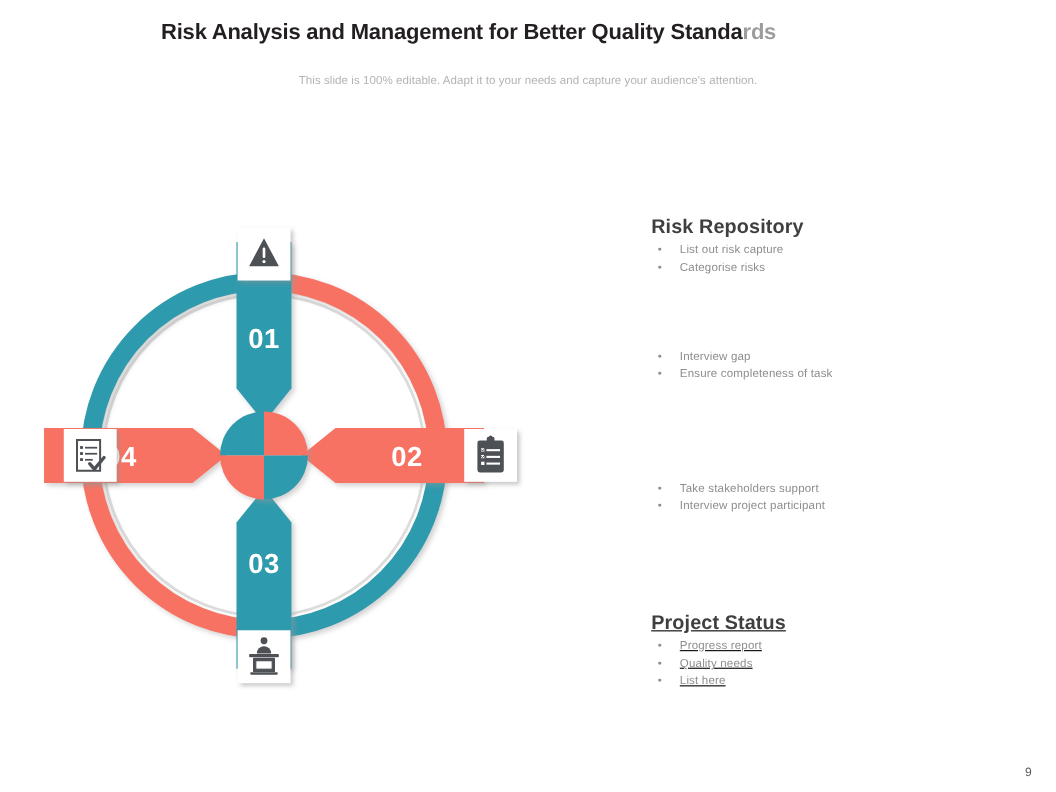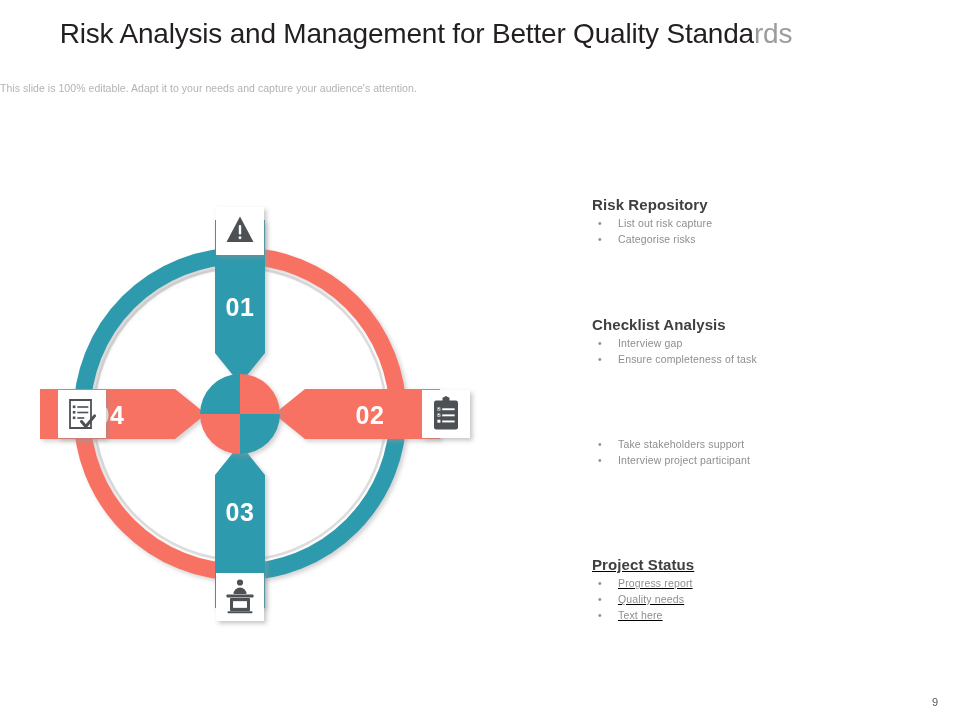--- a/index.html
+++ b/index.html
@@ -20,34 +20,34 @@
     overflow: hidden;
   }
 
   
   #title {
     position: absolute;
     left: 0;
     top: 18px;
     width: 852px;
     text-align: center;
-    font-size: 28px;
-    font-weight: normal;
+    font-size: 20px;
+    font-weight: bold;
     color: #231f20;
     letter-spacing: -0.2px;
     white-space: nowrap;
   }
   #title .tail { color: #9c9c9c; }
 
   #subtitle {
     position: absolute;
     left: 0;
-    top: 82px;
+    top: 67px;
     width: 960px;
-    text-align: left;
+    text-align: center;
     font-size: 10.5px;
     color: #b3b3b3;
     letter-spacing: 0.05px;
   }
 
   
   #diagram {
     position: absolute;
     left: 40px;
     top: 188px;
@@ -64,21 +64,21 @@
     width: 352px;
   }
   .block { position: absolute; left: 0; width: 352px; }
   .block.b0 { top: 0px; }
   .block.b1 { top: 120px; }
   .block.b2 { top: 240px; }
   .block.b3 { top: 360px; text-decoration: underline; }
 
   .block h3 {
     margin: 0 0 2px 0;
-    font-size: 15px;
+    font-size: 18px;
     font-weight: bold;
     color: #3f3f3f;
     letter-spacing: 0.1px;
   }
   .block ul {
     margin: 0;
     padding: 0;
     list-style: none;
   }
   .block li {
@@ -238,40 +238,39 @@
 
     <div class="block b0">
       <h3>Risk Repository</h3>
       <ul>
         <li><span class="bullet">•</span><span>List out risk capture</span></li>
         <li><span class="bullet">•</span><span>Categorise risks</span></li>
       </ul>
     </div>
 
     <div class="block b1">
-      <h3>Checklist Analysis</h3>
       <ul>
         <li><span class="bullet">•</span><span>Interview gap</span></li>
         <li><span class="bullet">•</span><span>Ensure completeness of task</span></li>
       </ul>
     </div>
 
     <div class="block b2">
       <ul>
         <li><span class="bullet">•</span><span>Take stakeholders support</span></li>
         <li><span class="bullet">•</span><span>Interview  project participant</span></li>
       </ul>
     </div>
 
     <div class="block b3">
       <h3>Project Status</h3>
       <ul>
         <li><span class="bullet">•</span><span>Progress report</span></li>
         <li><span class="bullet">•</span><span>Quality needs</span></li>
-        <li><span class="bullet">•</span><span>Text here</span></li>
+        <li><span class="bullet">•</span><span>List here</span></li>
       </ul>
     </div>
 
   </div>
 
   <div id="pagenum">9</div>
 
 </div>
 
 </body></html>

